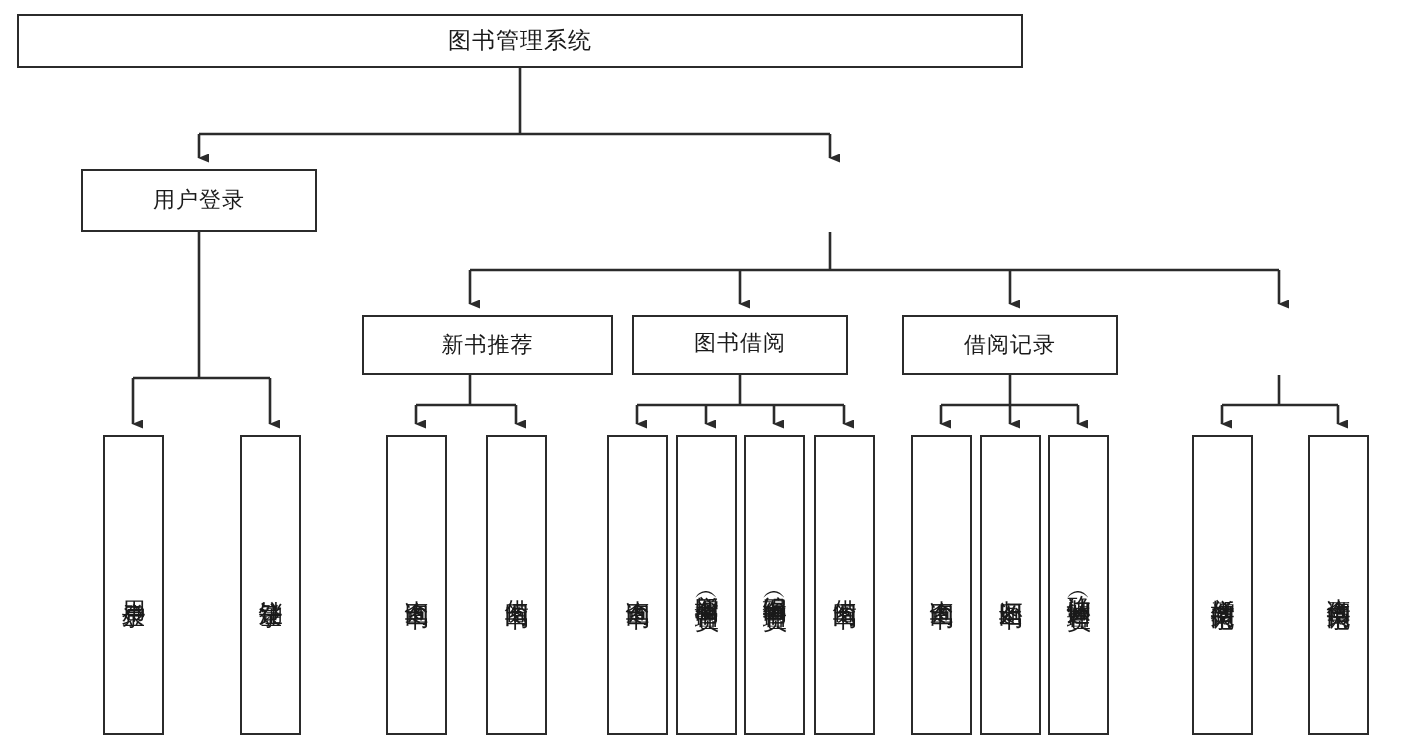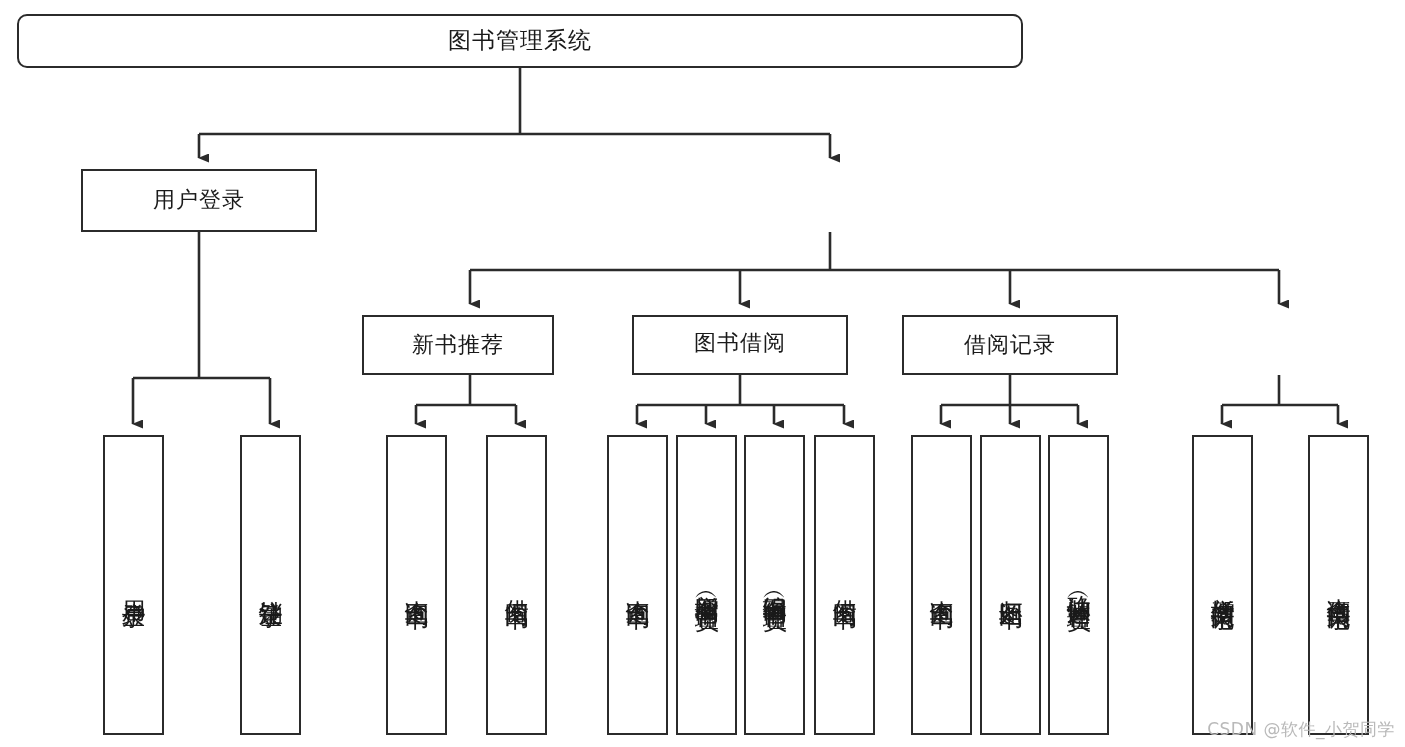--- a/index.html
+++ b/index.html
@@ -39,21 +39,20 @@
     z-index: 2;
   }
   .node-h {
     font-size: 22px;
     line-height: 1.2;
     letter-spacing: 1px;
     white-space: nowrap;
   }
   .node-root {
     font-size: 23px;
-    border-radius: 10px;
   }
   .node-v {
     writing-mode: vertical-rl;
     text-orientation: upright;
     font-size: 24px;
     line-height: 1.18;
     letter-spacing: 2px;
     padding: 4px 0;
   }
   .node-v .vtext {
@@ -129,21 +128,21 @@
 
   <div class="node node-h node-root" style="left:17px; top:14px; width:1006px; height:54px;">
     <span>图书管理系统</span>
   </div>
 
   <div class="node node-h" style="left:81px; top:169px; width:236px; height:63px;">
     <span>用户登录</span>
   </div>
 
 
-  <div class="node node-h" style="left:362px; top:315px; width:192px; height:60px;">
+  <div class="node node-h" style="left:362px; top:315px; width:251px; height:60px;">
     <span>新书推荐</span>
   </div>
 
   <div class="node node-h" style="left:632px; top:315px; width:216px; height:60px;font-family:Liberation Mono, monospace;">
     <span>图书借阅</span>
   </div>
 
   <div class="node node-h" style="left:902px; top:315px; width:216px; height:60px;">
     <span>借阅记录</span>
   </div>
@@ -194,15 +193,14 @@
   </div>
 
   <div class="node node-v" style="left:1192px; top:435px; width:61px; height:300px;">
     <span class="vtext">新增借阅记录</span>
   </div>
 
   <div class="node node-v" style="left:1308px; top:435px; width:61px; height:300px;">
     <span class="vtext">查询借阅记录</span>
   </div>
 
-  <div id="watermark">CSDN @软件_小贺同学</div>
 
 </div>
 
 </body></html>

